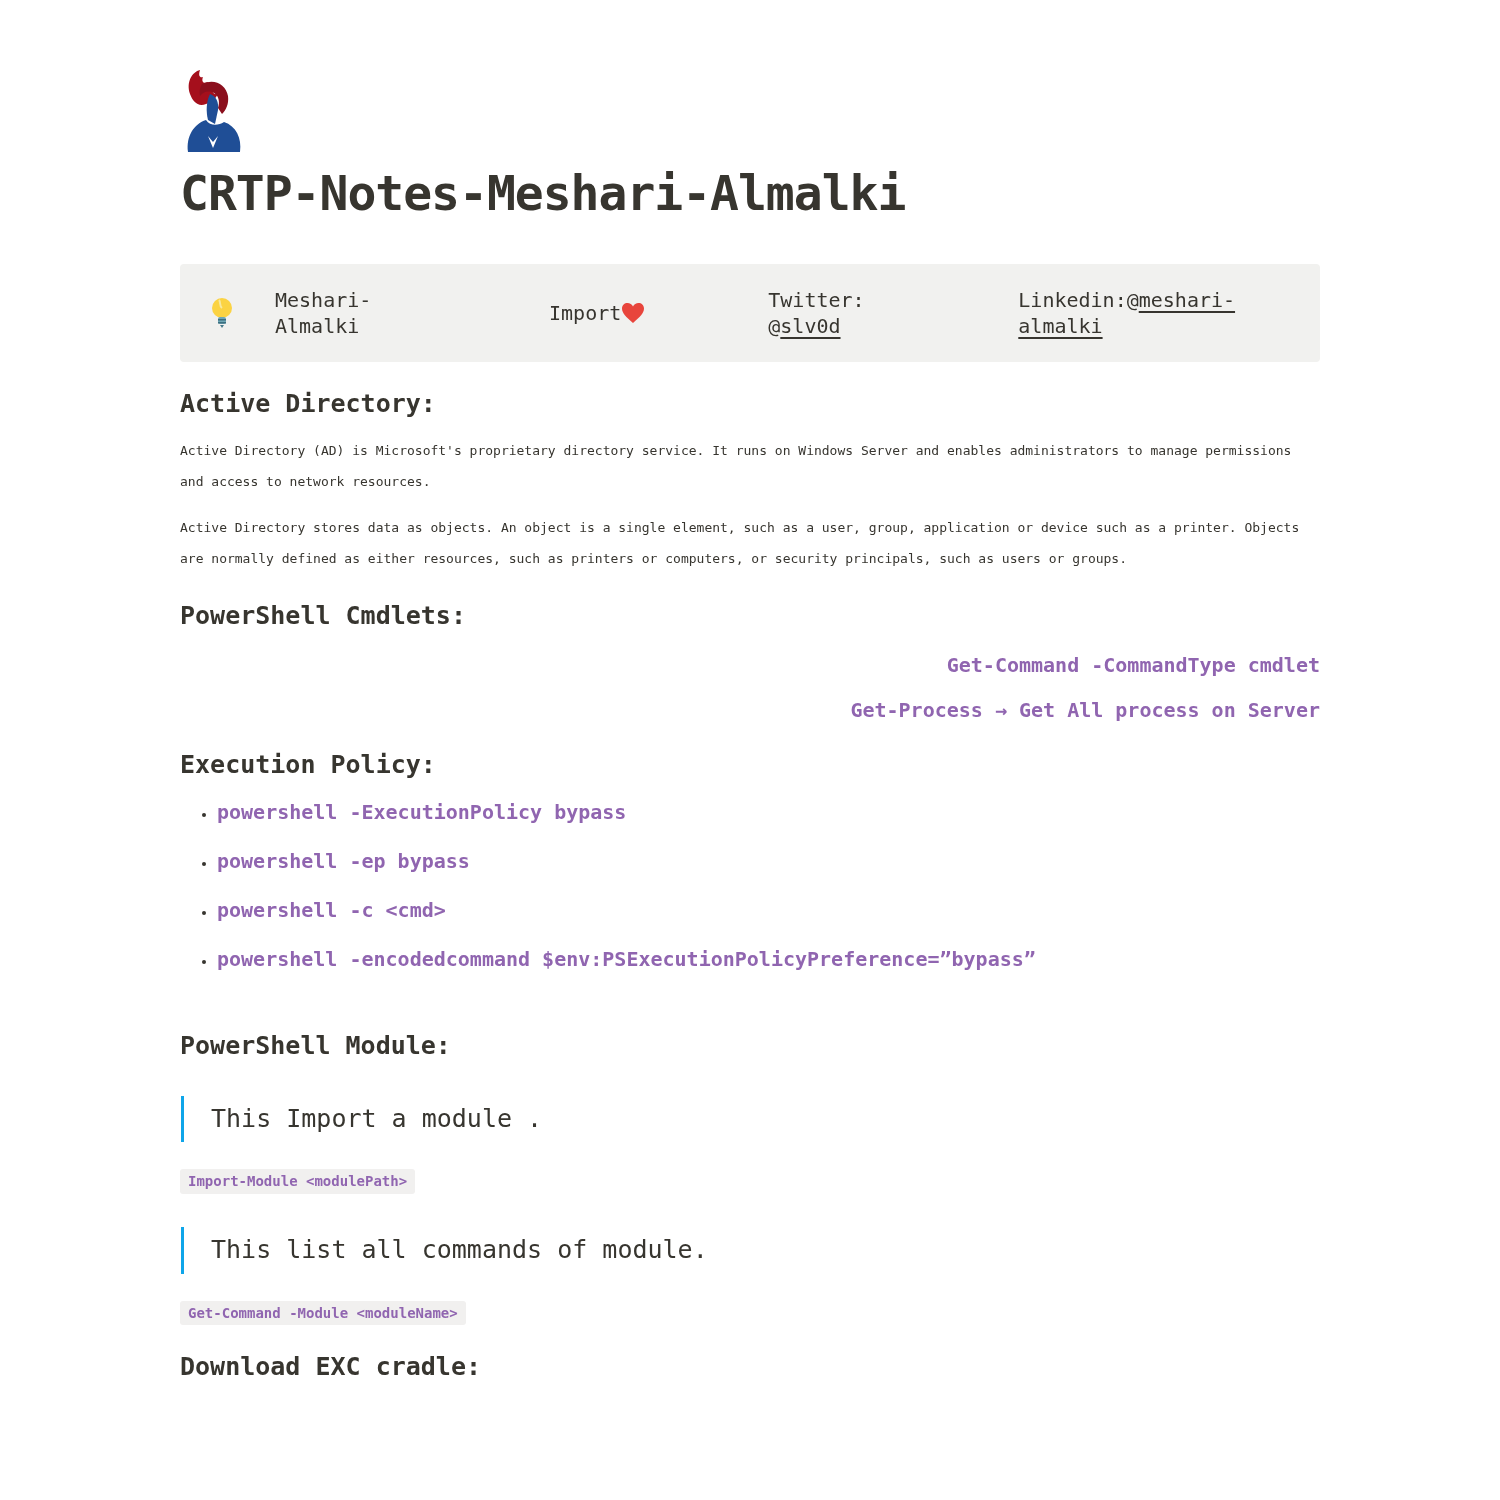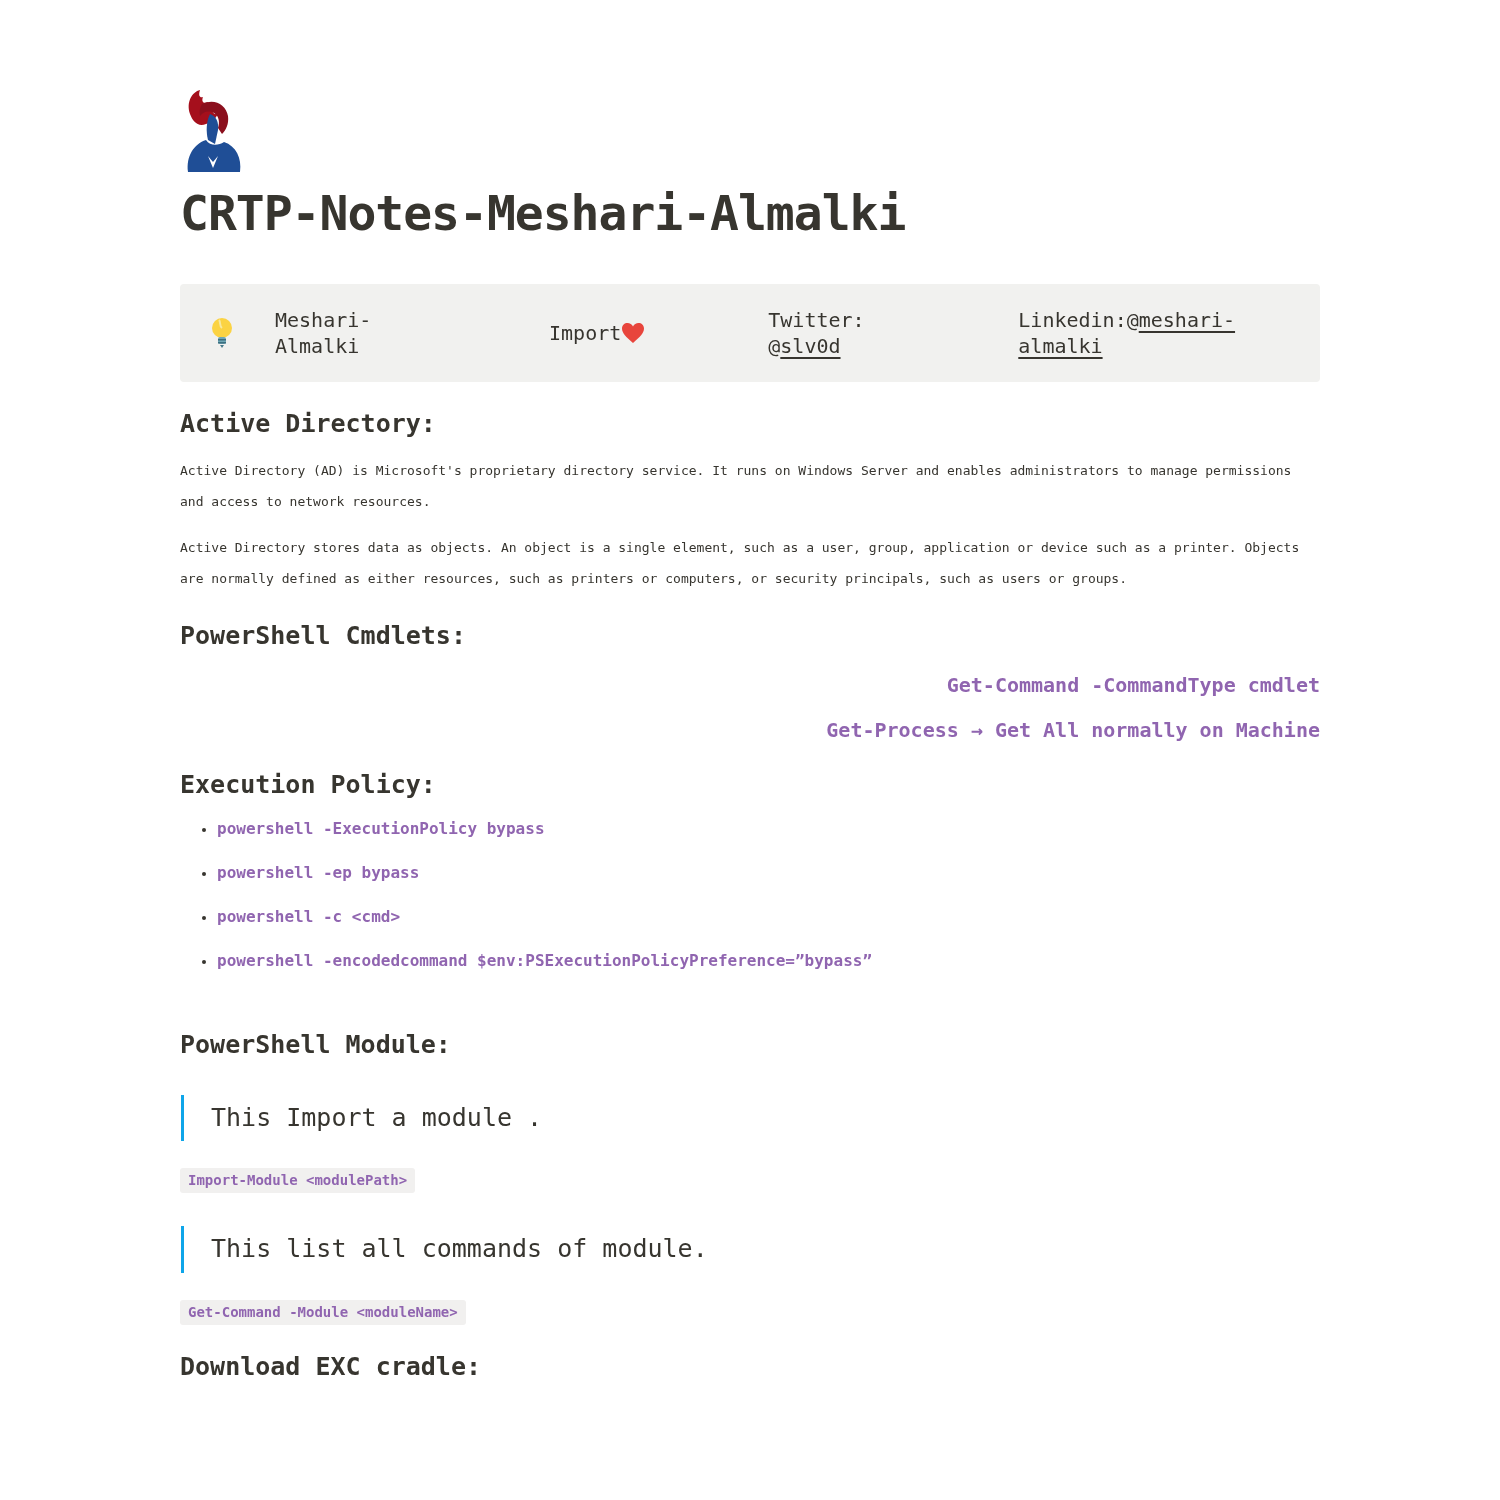--- a/index.html
+++ b/index.html
@@ -7,21 +7,21 @@
     margin: 0; padding: 0;
     width: 1500px; height: 1500px;
     background: #ffffff;
     overflow: hidden;
     font-family: "DejaVu Sans Mono", "Liberation Mono", monospace;
     color: #37352f;
   }
   .page {
     width: 1140px;
     margin: 0 auto;
-    padding-top: 88px;
+    padding-top: 68px;
   }
   .logo { display: block; margin: 0 0 13px 2px; }
   h1.title {
     font-size: 48px;
     font-weight: bold;
     letter-spacing: -1px;
     margin: 0;
     line-height: 1.1;
   }
   .callout {
@@ -63,21 +63,21 @@
     line-height: 1.3;
     margin: 19px 0 0 0;
     text-align: right;
   }
   ul.bullets {
     margin: 18px 0 0 0;
     padding-left: 37px;
   }
   ul.bullets li {
     margin-bottom: 23px;
-    font-size: 16px;
+    font-size: 20px;
     line-height: 1.3;
   }
   ul.bullets li::marker { color: #37352f; font-size: 14px; }
   ul.bullets .purple-text { color: #9065b0; font-weight: bold; }
   h2.module-h { margin-top: 58px; }
   blockquote.quote {
     border-left: 3px solid #0ea5e9;
     margin: 33px 0 0 1px;
     padding: 7px 0 7px 27px;
     font-size: 25px;
@@ -140,21 +140,21 @@
       <span>Linkedin:@</span><a>meshari-almalki</a>
     </span>
   </div>
 
   <h2 class="h">Active Directory:</h2>
   <p class="body">Active Directory (AD) is Microsoft's proprietary directory service. It runs on Windows Server and enables administrators to manage permissions and access to network resources.</p>
   <p class="body">Active Directory stores data as objects. An object is a single element, such as a user, group, application or device such as a printer. Objects are normally defined as either resources, such as printers or computers, or security principals, such as users or groups.</p>
 
   <h2 class="h">PowerShell Cmdlets:</h2>
   <p class="purple-line">Get-Command -CommandType cmdlet</p>
-  <p class="purple-line">Get-Process → Get All normally on Machine</p>
+  <p class="purple-line">Get-Process → Get All process on Server</p>
 
   <h2 class="h">Execution Policy:</h2>
   <ul class="bullets">
     <li><span class="purple-text">powershell -ExecutionPolicy bypass</span></li>
     <li><span class="purple-text">powershell -ep bypass</span></li>
     <li><span class="purple-text">powershell -c &lt;cmd&gt;</span></li>
     <li><span class="purple-text">powershell -encodedcommand $env:PSExecutionPolicyPreference=”bypass”</span></li>
   </ul>
 
   <h2 class="h module-h">PowerShell Module:</h2>

